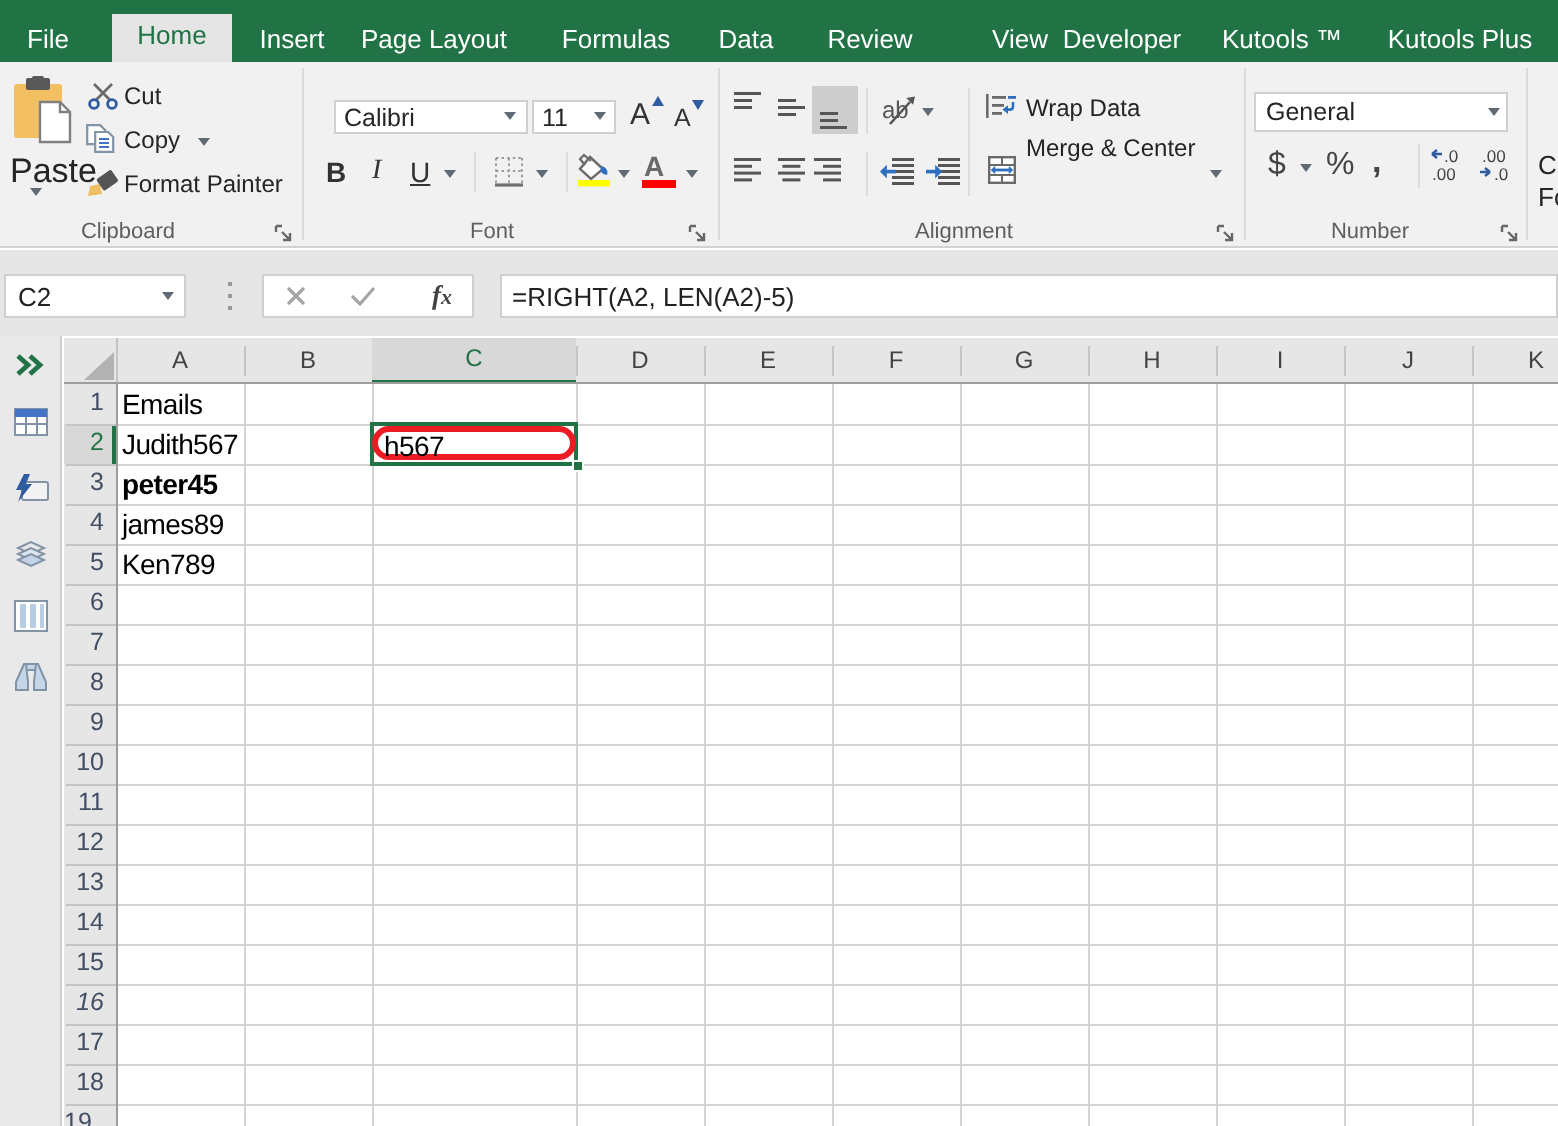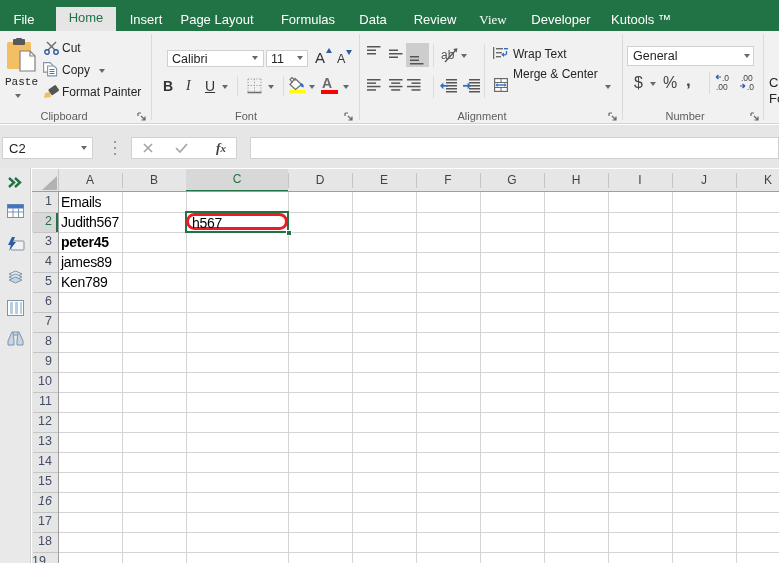--- a/index.html
+++ b/index.html
@@ -23,23 +23,24 @@
 <body>
 <div id="app">
 
 <div id="tabbar"></div>
 <div class="tab" style="left:8px;width:32px;">File</div>
 <div class="tab" style="left:126px;width:40px;">Insert</div>
 <div class="tab" style="left:180px;width:74px;">Page Layout</div>
 <div class="tab" style="left:278px;width:60px;">Formulas</div>
 <div class="tab" style="left:357px;width:32px;">Data</div>
 <div class="tab" style="left:411px;width:48px;">Review</div>
-<div class="tab" style="left:477px;width:32px;font-family:Liberation Serif, serif;">View</div>
+<div class="tab" style="left:494px;width:32px;">View</div>
 <div class="tab" style="left:527px;width:68px;">Developer</div>
 <div class="tab" style="left:609px;width:64px;">Kutools ™</div>
+<div class="tab" style="left:689px;width:82px;">Kutools Plus</div>
 <div id="tab-home">Home</div>
 <div id="ribbon"></div>
 <div class="gsep" style="left:151px;"></div>
 <div class="gsep" style="left:359px;"></div>
 <div class="gsep" style="left:622px;"></div>
 <div class="gsep" style="left:763px;"></div>
 <div class="glabel" style="left:24px;width:80px;">Clipboard</div>
 <div class="glabel" style="left:206px;width:80px;">Font</div>
 <div class="glabel" style="left:442px;width:80px;">Alignment</div>
 <div class="glabel" style="left:645px;width:80px;">Number</div>
@@ -59,21 +60,21 @@
 <path d="M1 1 L1 4 M1 1 L4 1" stroke="#666" stroke-width="1.2" fill="none"></path>
 <path d="M4 4 L8 8 M8 4.5 L8 8 L4.5 8" stroke="#666" stroke-width="1.2" fill="none"></path>
 </svg>
 <svg style="left:6px;top:38px;" width="30" height="34" viewBox="0 0 30 34">
 <rect x="1" y="4" width="24" height="27" rx="1.5" fill="#f2c063"></rect>
 <rect x="7" y="1" width="12" height="6" rx="1" fill="#595959"></rect>
 <rect x="10" y="0" width="6" height="4" rx="1" fill="#595959"></rect>
 <polygon points="14,13 24,13 29,18 29,33 14,33" fill="#fff" stroke="#808080" stroke-width="1.2"></polygon>
 <polyline points="24,13 24,18 29,18" fill="none" stroke="#808080" stroke-width="1.2"></polyline>
 </svg>
-<div class="rtext" style="left:5px;top:76px;font-size:11px;font-family:Liberation Mono, monospace;">Paste</div>
+<div class="rtext" style="left:5px;top:76px;font-size:17px;">Paste</div>
 <div class="dd" style="left:15px;top:94px;"></div>
 <svg style="left:44px;top:41px;" width="15" height="14" viewBox="0 0 15 14">
 <path d="M3 1 L11 9 M12 1 L4 9" stroke="#6a6a6a" stroke-width="1.4"></path>
 <circle cx="3" cy="11" r="2.2" fill="none" stroke="#2f5b9f" stroke-width="1.4"></circle>
 <circle cx="12" cy="11" r="2.2" fill="none" stroke="#2f5b9f" stroke-width="1.4"></circle>
 </svg>
 <div class="rtext" style="left:62px;top:41px;">Cut</div>
 <svg style="left:43px;top:62px;" width="15" height="15" viewBox="0 0 15 15">
       <path d="M0.6 0.6 h6.5 l2.5 2.5 v7 h-9 z" fill="#fff" stroke="#8193a5" stroke-width="1.1"></path>
       <path d="M4.6 4 h6.5 l2.5 2.5 v7.4 h-9 z" fill="#fff" stroke="#8193a5" stroke-width="1.1"></path>
@@ -148,21 +149,21 @@
 <div style="position:absolute;left:484px;top:44px;width:1px;height:54px;background:#dcdcdc;"></div>
 <svg style="left:493px;top:47px;" width="15" height="13" viewBox="0 0 15 13">
       <rect x="0" y="0" width="1.3" height="12" fill="#6a6a6a"></rect>
       <rect x="3" y="1" width="7" height="1.4" fill="#6a6a6a"></rect>
       <rect x="11" y="1" width="4" height="1.4" fill="#2f6fc1"></rect>
       <rect x="3" y="5" width="6" height="1.4" fill="#6a6a6a"></rect>
       <rect x="3" y="9" width="5" height="1.4" fill="#6a6a6a"></rect>
       <path d="M13.5 4 v2.2 q0 1.6 -1.8 1.6 h-1.2" fill="none" stroke="#2f6fc1" stroke-width="1.3"></path>
       <polygon points="11,5.6 11,10 8.2,7.8" fill="#2f6fc1"></polygon>
     </svg>
-<div class="rtext" style="left:513px;top:47px;">Wrap Text</div>
+<div class="rtext" style="left:513px;top:47px;">Wrap Data</div>
 <svg style="left:367px;top:79px;" width="16" height="22" viewBox="0 0 16 22">
       <rect x="0" y="0" width="13.5" height="1.5" fill="#565656"></rect>
       <rect x="0" y="3.4" width="9" height="1.5" fill="#565656"></rect>
       <rect x="0" y="6.8" width="13.5" height="1.5" fill="#565656"></rect>
       <rect x="0" y="10.2" width="9" height="1.5" fill="#565656"></rect>
     </svg>
 <svg style="left:389px;top:79px;" width="16" height="22" viewBox="0 0 16 22">
       <rect x="0" y="0" width="13.5" height="1.5" fill="#565656"></rect>
       <rect x="2.2" y="3.4" width="9" height="1.5" fill="#565656"></rect>
       <rect x="0" y="6.8" width="13.5" height="1.5" fill="#565656"></rect>
@@ -229,20 +230,21 @@
 <div style="position:absolute;left:114px;top:141px;width:2px;height:14px;background:repeating-linear-gradient(#999 0 2px, transparent 2px 6px);"></div>
 <div class="fbox" style="left:131px;top:137px;width:106px;height:22px;"></div>
 <svg style="left:142px;top:142px;" width="12" height="12" viewBox="0 0 12 12">
 <path d="M2 2 L10 10 M10 2 L2 10" stroke="#a5a5a5" stroke-width="1.6"></path>
     </svg>
 <svg style="left:175px;top:142px;" width="13" height="12" viewBox="0 0 13 12">
 <path d="M1 6 L5 10 L12 2" stroke="#a5a5a5" stroke-width="1.6" fill="none"></path>
     </svg>
 <div class="abs" style="left:216px;top:140px;font-size:13.5px;font-style:italic;font-family:'Liberation Serif',serif;color:#444;font-weight:bold;">f<span style="font-size:11px;">x</span></div>
 <div class="fbox" style="left:250px;top:137px;width:529px;height:22px;"></div>
+<div class="abs" style="left:256px;top:141px;font-size:13px;color:#222;">=RIGHT(A2, LEN(A2)-5)</div>
 <div style="position:absolute;left:0;top:168px;width:779px;height:395px;background:#fff;"></div>
 <div style="position:absolute;left:0;top:168px;width:31px;height:395px;background:#e9e9e9;border-right:1px solid #cfcfcf;"></div>
 <svg style="left:7px;top:176px;" width="16" height="13" viewBox="0 0 16 13">
 <path d="M2 2 L7 6.5 L2 11 M8 2 L13 6.5 L8 11" stroke="#217346" stroke-width="2.4" fill="none"></path>
 </svg>
 <svg style="left:7px;top:204px;" width="17" height="14" viewBox="0 0 17 14">
 <rect x="0.5" y="0.5" width="16" height="13" fill="#fff" stroke="#8193a5"></rect>
 <rect x="0.5" y="0.5" width="16" height="4" fill="#4472c4"></rect>
 <path d="M0.5 8 h16 M6 4.5 v9 M11.5 4.5 v9" stroke="#8193a5" stroke-width="1"></path>
 </svg>

